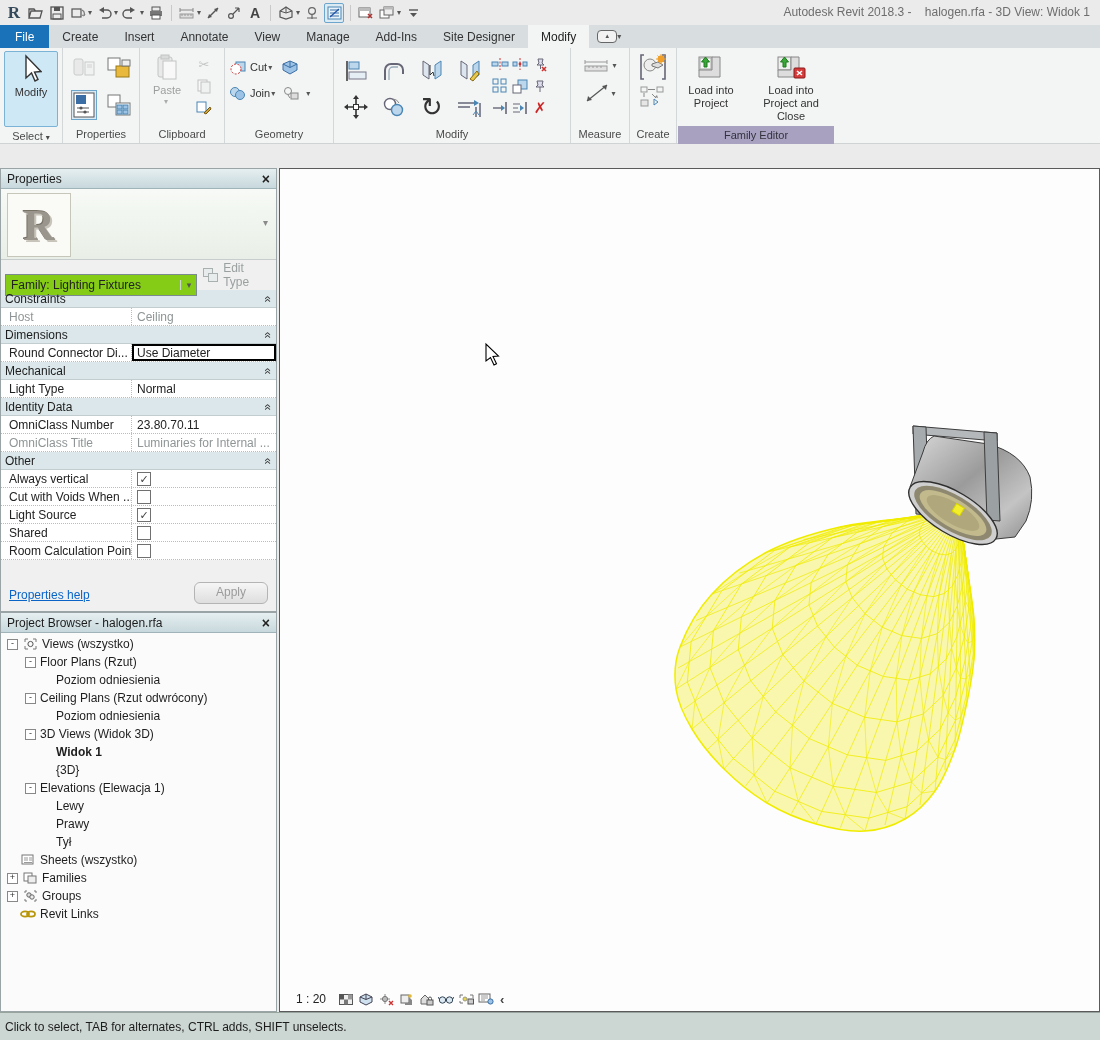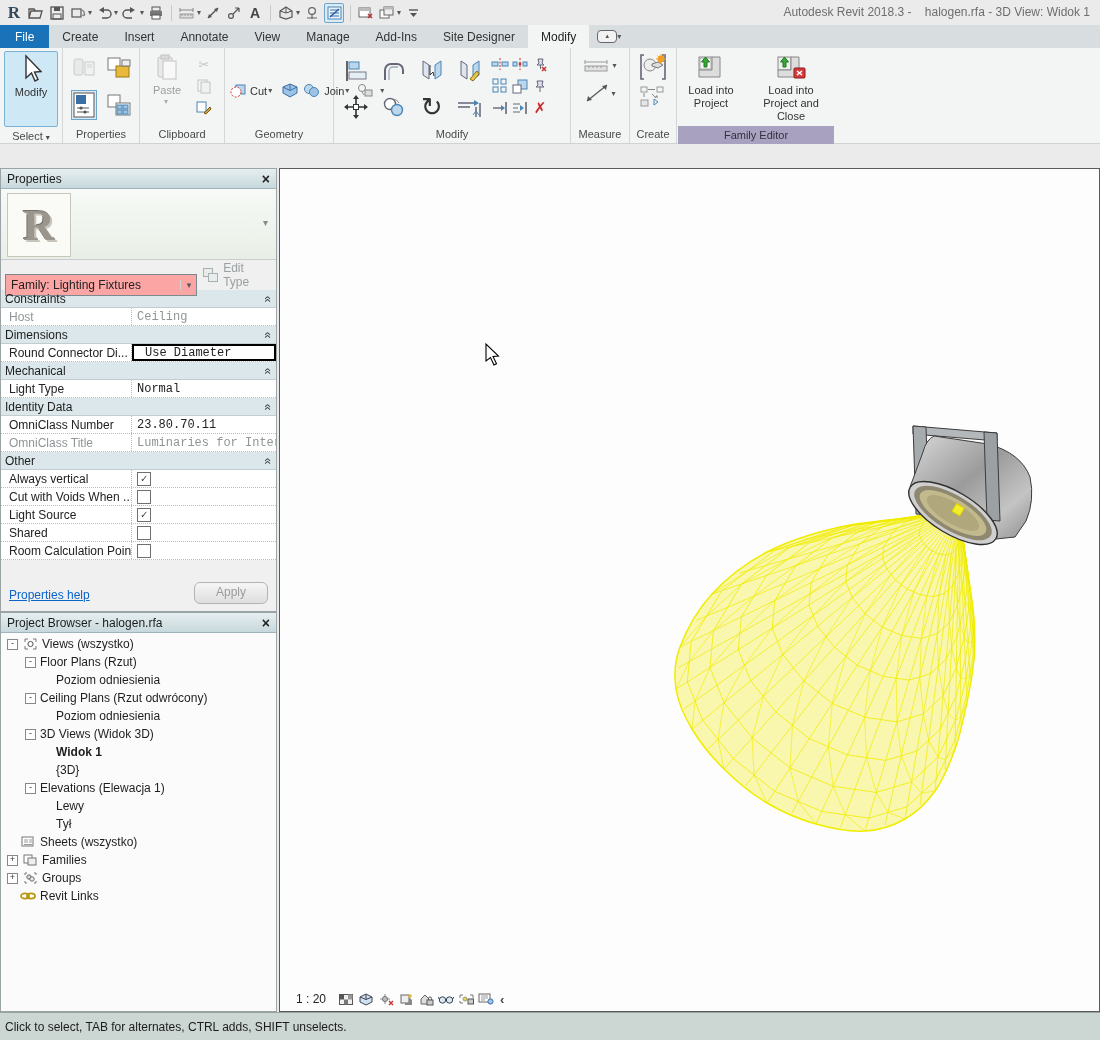--- a/index.html
+++ b/index.html
@@ -47,37 +47,37 @@
   .pclose{font-size:14px;font-weight:bold;color:#222;line-height:14px;cursor:default;}
   #properties-palette{top:168px;height:444px;}
   #project-browser{top:612px;height:400px;}
 
   .preview{position:relative;height:70px;background:linear-gradient(#f7faf6,#e9efe7);border-bottom:1px solid #c7cdcd;}
   .thumb{position:absolute;left:6px;top:4px;width:62px;height:62px;background:#fafaf6;border:1px solid #c6c6bb;display:flex;align-items:center;justify-content:center;}
   .thumb .rlogo{font-family:"Liberation Serif","DejaVu Serif",serif;font-size:44px;font-weight:bold;color:#9a968e;text-shadow:2px 2px 0 #c8c4ba,-1px -1px 0 #787266;}
   .prev-dd{position:absolute;right:8px;top:28px;color:#8a8a8a;font-size:10px;}
 
   .selrow{height:30px;display:flex;align-items:center;padding:0 4px;gap:6px;}
-  .combo{width:196px;height:22px;background:#fca5a5;border:1px solid #7a8a8f;display:flex;align-items:center;box-sizing:border-box;margin-top:20px;}
+  .combo{width:196px;height:22px;background:#84cc16;border:1px solid #7a8a8f;display:flex;align-items:center;box-sizing:border-box;margin-top:20px;}
   .combo .cval{flex:1;padding:0 5px;white-space:nowrap;overflow:hidden;}
   .combo .cdd{width:15px;text-align:center;color:#555;font-size:9px;border-left:1px solid #cdd5d6;}
   .edittype{display:flex;align-items:center;gap:4px;color:#9aa0a0;}
   .et-icon{width:16px;height:14px;position:relative;}
   .et-icon i,.et-icon b{position:absolute;border:1px solid #a9b0b0;background:#e8ecec;width:8px;height:7px;display:block;}
   .et-icon i{left:0;top:0;} .et-icon b{left:5px;top:5px;}
 
   .grid{background:#fff;}
   .prow{height:18px;display:flex;align-items:center;border-bottom:1px dotted #b9bdbd;box-sizing:border-box;font-size:12px;}
   .prow.sec{background:#dbe7ea;border-bottom:1px solid #c2cdd0;color:#1d1d1d;padding:0 4px;}
   .prow.sec .sl{flex:1;}
   .chev{display:inline-block;transform:rotate(90deg);color:#3c3c3c;font-size:12px;}
   .plab{width:131px;padding-left:8px;border-right:1px dotted #b9bdbd;box-sizing:border-box;height:100%;display:flex;align-items:center;white-space:nowrap;overflow:hidden;}
-  .pval{flex:1;padding-left:5px;height:100%;display:flex;align-items:center;white-space:nowrap;overflow:hidden;box-sizing:border-box;font-family:Liberation Mono, monospace;}
+  .pval{flex:1;padding-left:5px;height:100%;display:flex;align-items:center;white-space:nowrap;overflow:hidden;box-sizing:border-box;}
   .prow.ro .plab,.prow.ro .pval{color:#8f9596;}
-  .pval.sel{border:2px solid #000;padding-left:11px;}
+  .pval.sel{border:2px solid #000;padding-left:3px;}
   .cb{width:12px;height:12px;border:1px solid #707070;background:#fff;display:inline-flex;align-items:center;justify-content:center;font-size:11px;color:#3f3f3f;line-height:12px;}
   .pal-foot{position:absolute;left:0;right:0;bottom:0;height:32px;}
   .helplink{position:absolute;left:8px;bottom:9px;color:#0a64c8;text-decoration:underline;}
   .applybtn{position:absolute;right:8px;bottom:7px;width:72px;height:20px;background:linear-gradient(#f6f6f6,#dedede);border:1px solid #b4b4b4;color:#9b9b9b;text-align:center;line-height:19px;border-radius:6px;}
 
   
   .tree{background:#fbfbfb;position:absolute;top:20px;bottom:0;left:0;right:0;overflow:hidden;padding-top:2px;}
   .trow{height:18px;display:flex;align-items:center;gap:4px;white-space:nowrap;}
   .trow .exp{width:9px;height:9px;border:1px solid #888;background:#fff;font-size:9px;line-height:7px;text-align:center;color:#333;flex:0 0 auto;box-sizing:content-box;}
   .trow .exp.none{border:none;background:transparent;}
@@ -311,21 +311,21 @@
                 <rect x="1" y="2" width="9" height="10" fill="#fff" stroke="#4a86b4"></rect>
                 <path d="M8 13 L14 7 L15 9 L10 14 Z" fill="#caa23c" stroke="#7a5a10"></path>
               </svg>
             </span>
         </div>
       </div>
       <div class="rlabel">Clipboard</div>
     </div>
 
     <div class="rpanel" style="width:108px">
-      <div class="rbody" style="gap:4px;padding-top:8px;">
+      <div class="rbody" style="flex-direction:column;gap:4px;padding-top:8px;">
         <div style="display:flex;gap:10px;align-items:center;">
           <span class="mini">
             <span class="icn">
                 <svg width="18" height="15" viewBox="0 0 18 15">
                   <rect x="7" y="2" width="9" height="9" fill="#bcd6ec" stroke="#4a86b4"></rect>
                   <circle cx="7" cy="9" r="5" fill="#fff" stroke="#c33" stroke-dasharray="2 1.5"></circle>
                 </svg>
               </span>
             <span>Cut</span>
               <span class="qdd">▾</span>
@@ -715,20 +715,24 @@
           <span class="exp none"></span>
           <span class="tlabel">{3D}</span>
         </div>
       <div class="trow d1">
           <span class="exp">-</span>
           <span class="tlabel">Elevations (Elewacja 1)</span>
         </div>
       <div class="trow d2">
           <span class="exp none"></span>
           <span class="tlabel">Lewy</span>
+        </div>
+      <div class="trow d2">
+          <span class="exp none"></span>
+          <span class="tlabel">Prawy</span>
         </div>
       <div class="trow d2">
           <span class="exp none"></span>
           <span class="tlabel">Tył</span>
         </div>
       <div class="trow d0">
           <span class="exp none"></span>
           <span class="ticon">
             <svg width="14" height="12" viewBox="0 0 14 12">
               <rect x="1" y="1" width="11" height="9" fill="#fff" stroke="#777"></rect>

